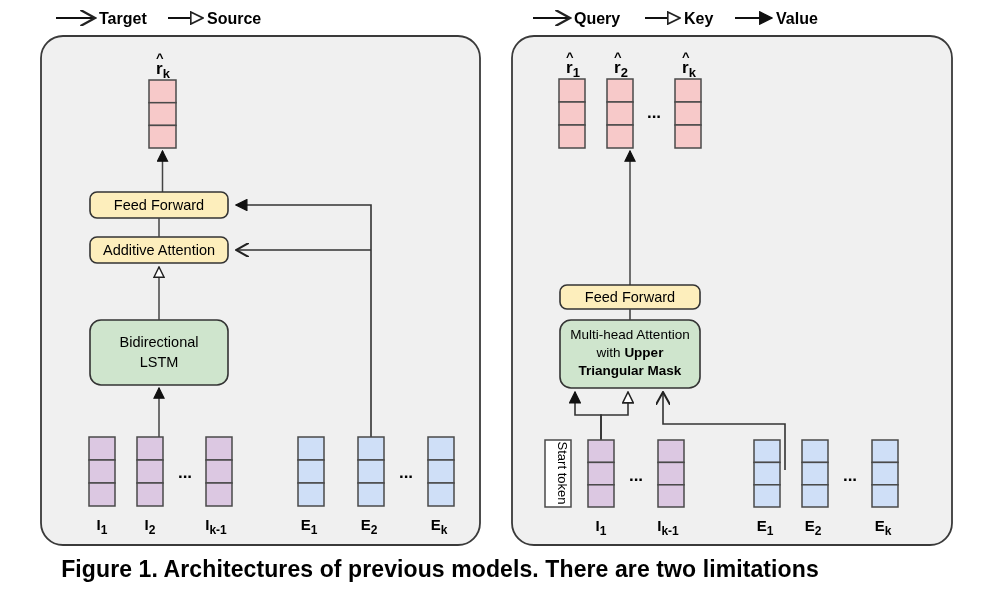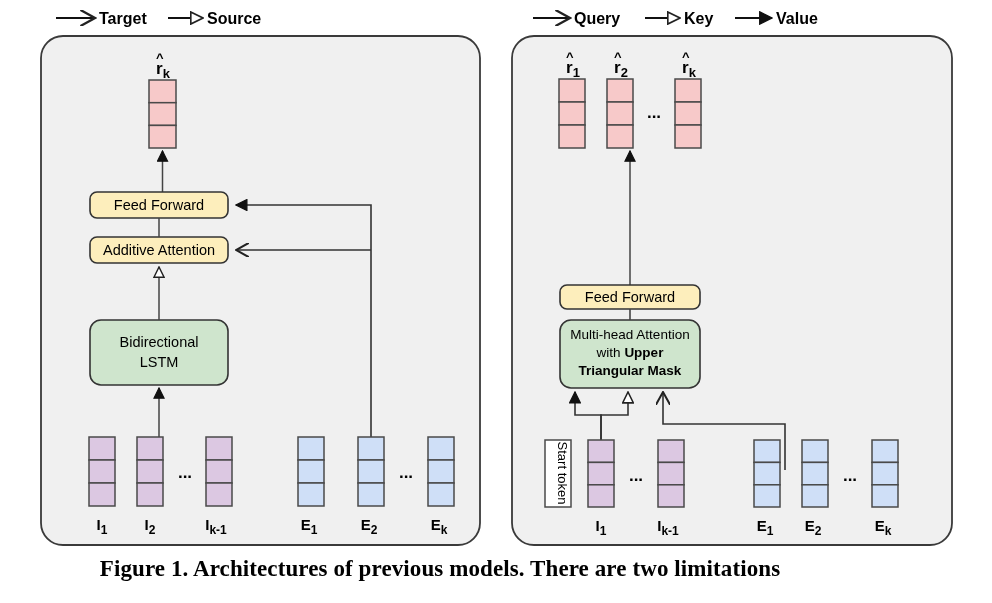--- a/index.html
+++ b/index.html
@@ -1,21 +1,21 @@
 <!DOCTYPE html>
 <html><head>
 <meta charset="utf-8">
 <style>
   html,body{margin:0;padding:0;background:#ffffff;}
   body{width:992px;height:603px;position:relative;overflow:hidden;
        font-family:"Liberation Sans", sans-serif;}
   .fig{position:absolute;left:0;top:0;width:992px;height:603px;}
   svg{position:absolute;left:0;top:0;width:992px;height:603px;overflow:visible;}
   .caption{position:absolute;left:0;top:556px;width:880px;text-align:center;
-           font-family:Liberation Serif, serif;font-weight:bold;font-size:23px;
+           font-family:Liberation Sans, sans-serif;font-weight:bold;font-size:23px;
            color:#000;letter-spacing:0.1px;}
 </style>
 </head>
 <body>
 
 <div class="fig">
 
 <svg viewBox="0 0 992 603" xmlns="http://www.w3.org/2000/svg">
   <defs>
     <marker id="mPlain" viewBox="0 0 10 10" refX="9" refY="5" markerWidth="9" markerHeight="9" orient="auto">

